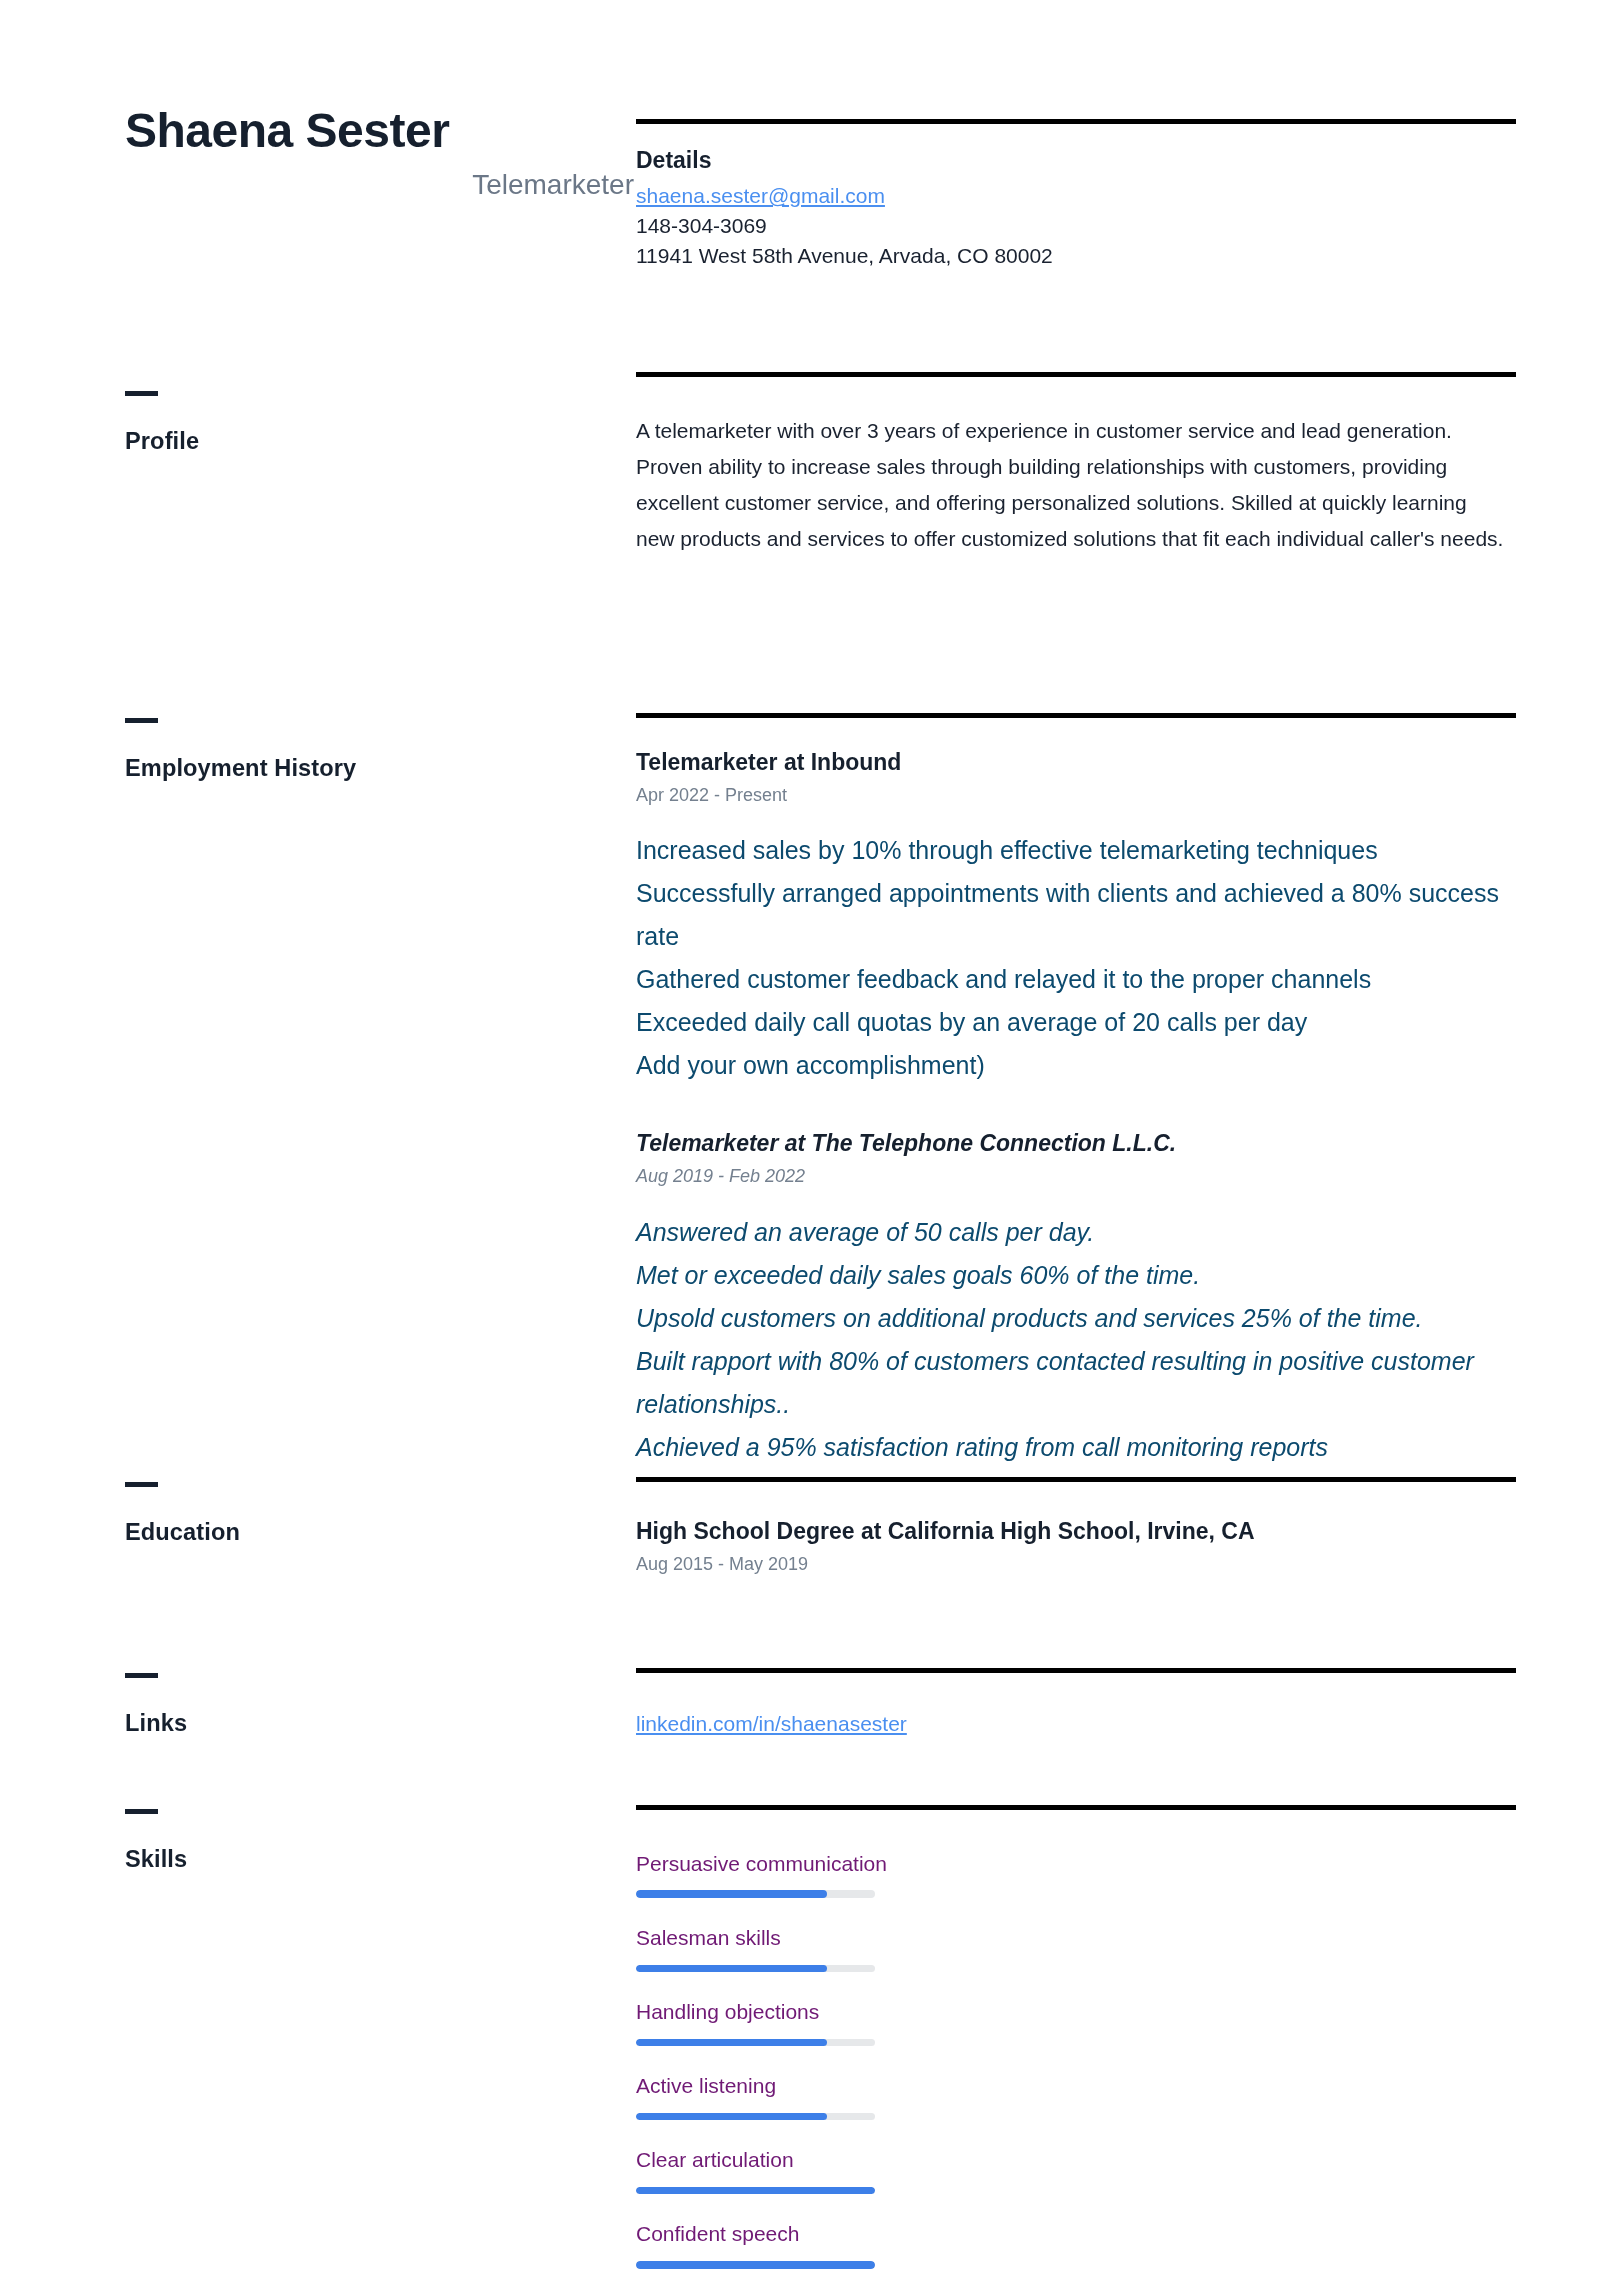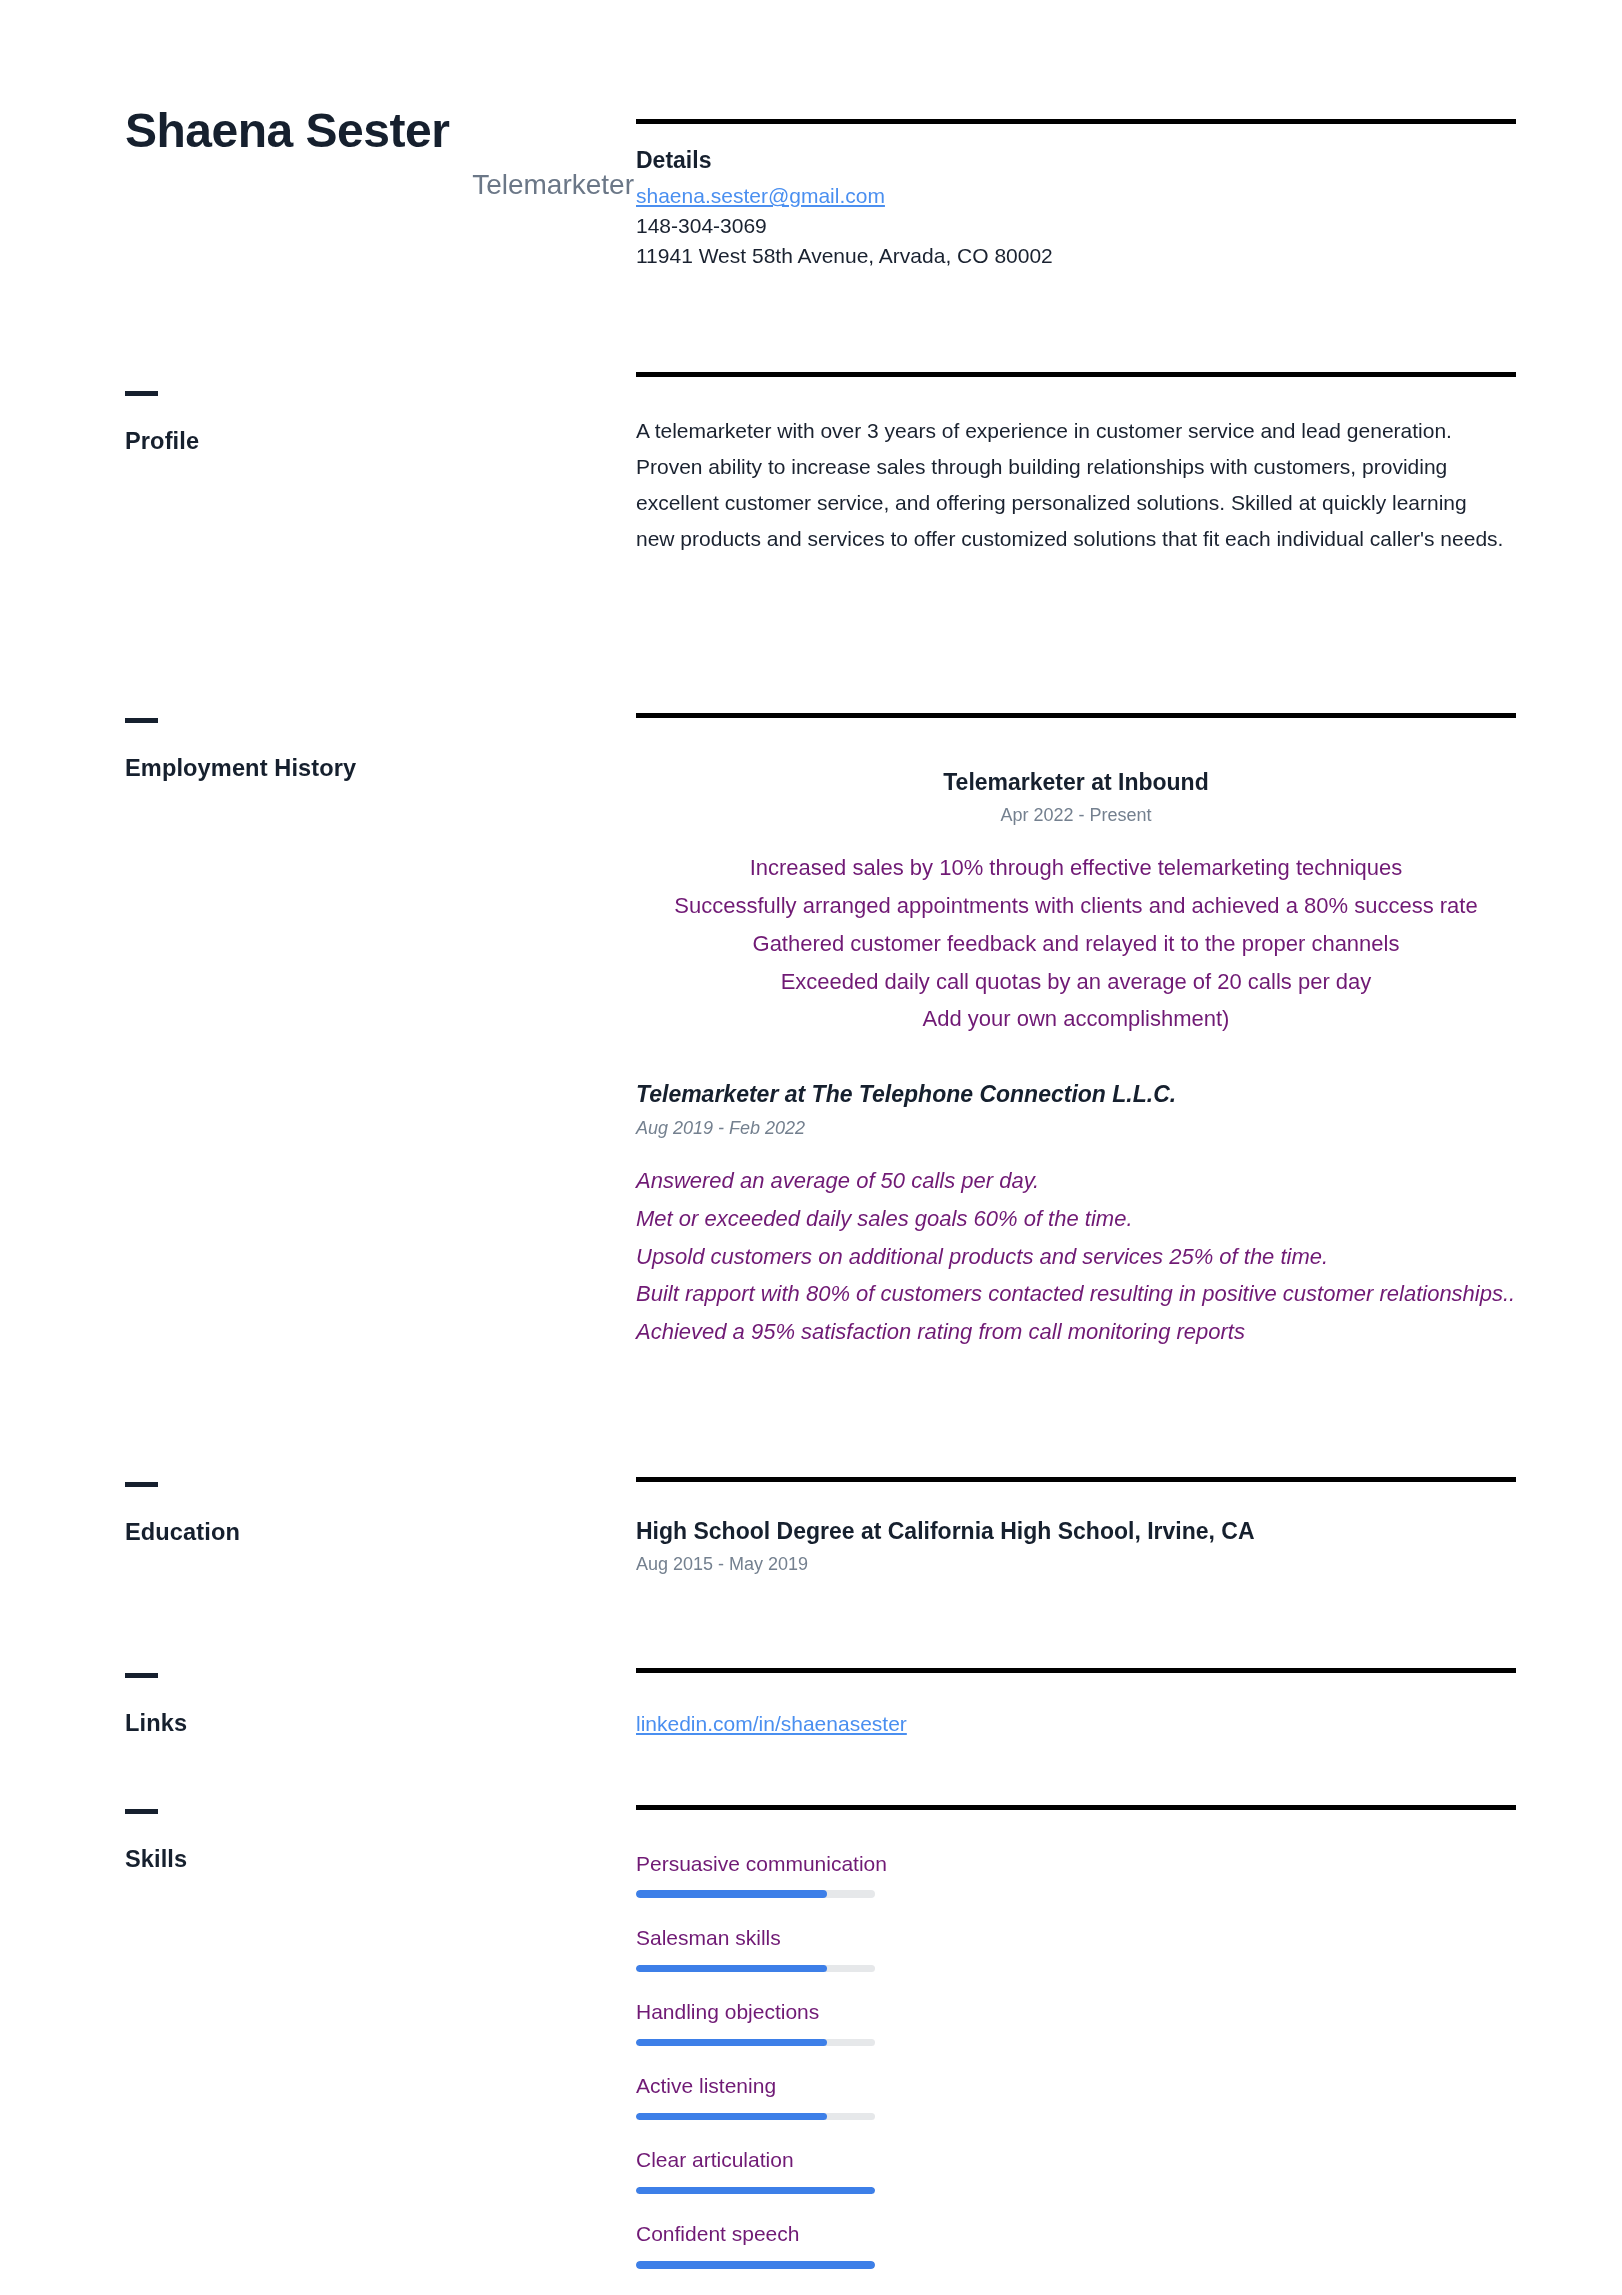--- a/index.html
+++ b/index.html
@@ -110,23 +110,23 @@
     color: #16202e;
     line-height: 1.3;
   }
   .entry-dates {
     font-size: 18px;
     color: #74808f;
     margin-top: 6.4px;
     line-height: 1.3;
   }
   .entry-desc {
-    font-size: 22px;
+    font-size: 25px;
     line-height: 1.72;
-    color: #701a75;
+    color: #0c4a6e;
     margin-top: 22px;
     white-space: pre-line;
   }
 
   
   .skill { margin-bottom: 0; }
   .skill-name {
     font-size: 21px;
     color: #701a75;
     line-height: 1.3;
@@ -174,21 +174,21 @@
     <div class="body-text" style="margin-top:36px;">A telemarketer with over 3 years of experience in customer service and lead generation. Proven ability to increase sales through building relationships with customers, providing excellent customer service, and offering personalized solutions. Skilled at quickly learning new products and services to offer customized solutions that fit each individual caller's needs.</div>
   </div>
 
   <div class="left-col" style="top:718px;">
     <div class="rule-short"></div>
     <div class="section-label">Employment History</div>
   </div>
   <div class="right-col" style="top:713px;">
     <div class="rule-long"></div>
 
-    <div class="entry" style="margin-top:50px;text-align:center;">
+    <div class="entry" style="margin-top:30px;">
       <div class="entry-title">Telemarketer at Inbound</div>
       <div class="entry-dates">Apr 2022 - Present</div>
       <div class="entry-desc">Increased sales by 10% through effective telemarketing techniques
 Successfully arranged appointments with clients and achieved a 80% success rate
 Gathered customer feedback and relayed it to the proper channels
 Exceeded daily call quotas by an average of 20 calls per day
 Add your own accomplishment)</div>
     </div>
 
     <div class="entry" style="margin-top:42px;font-style:italic;">

